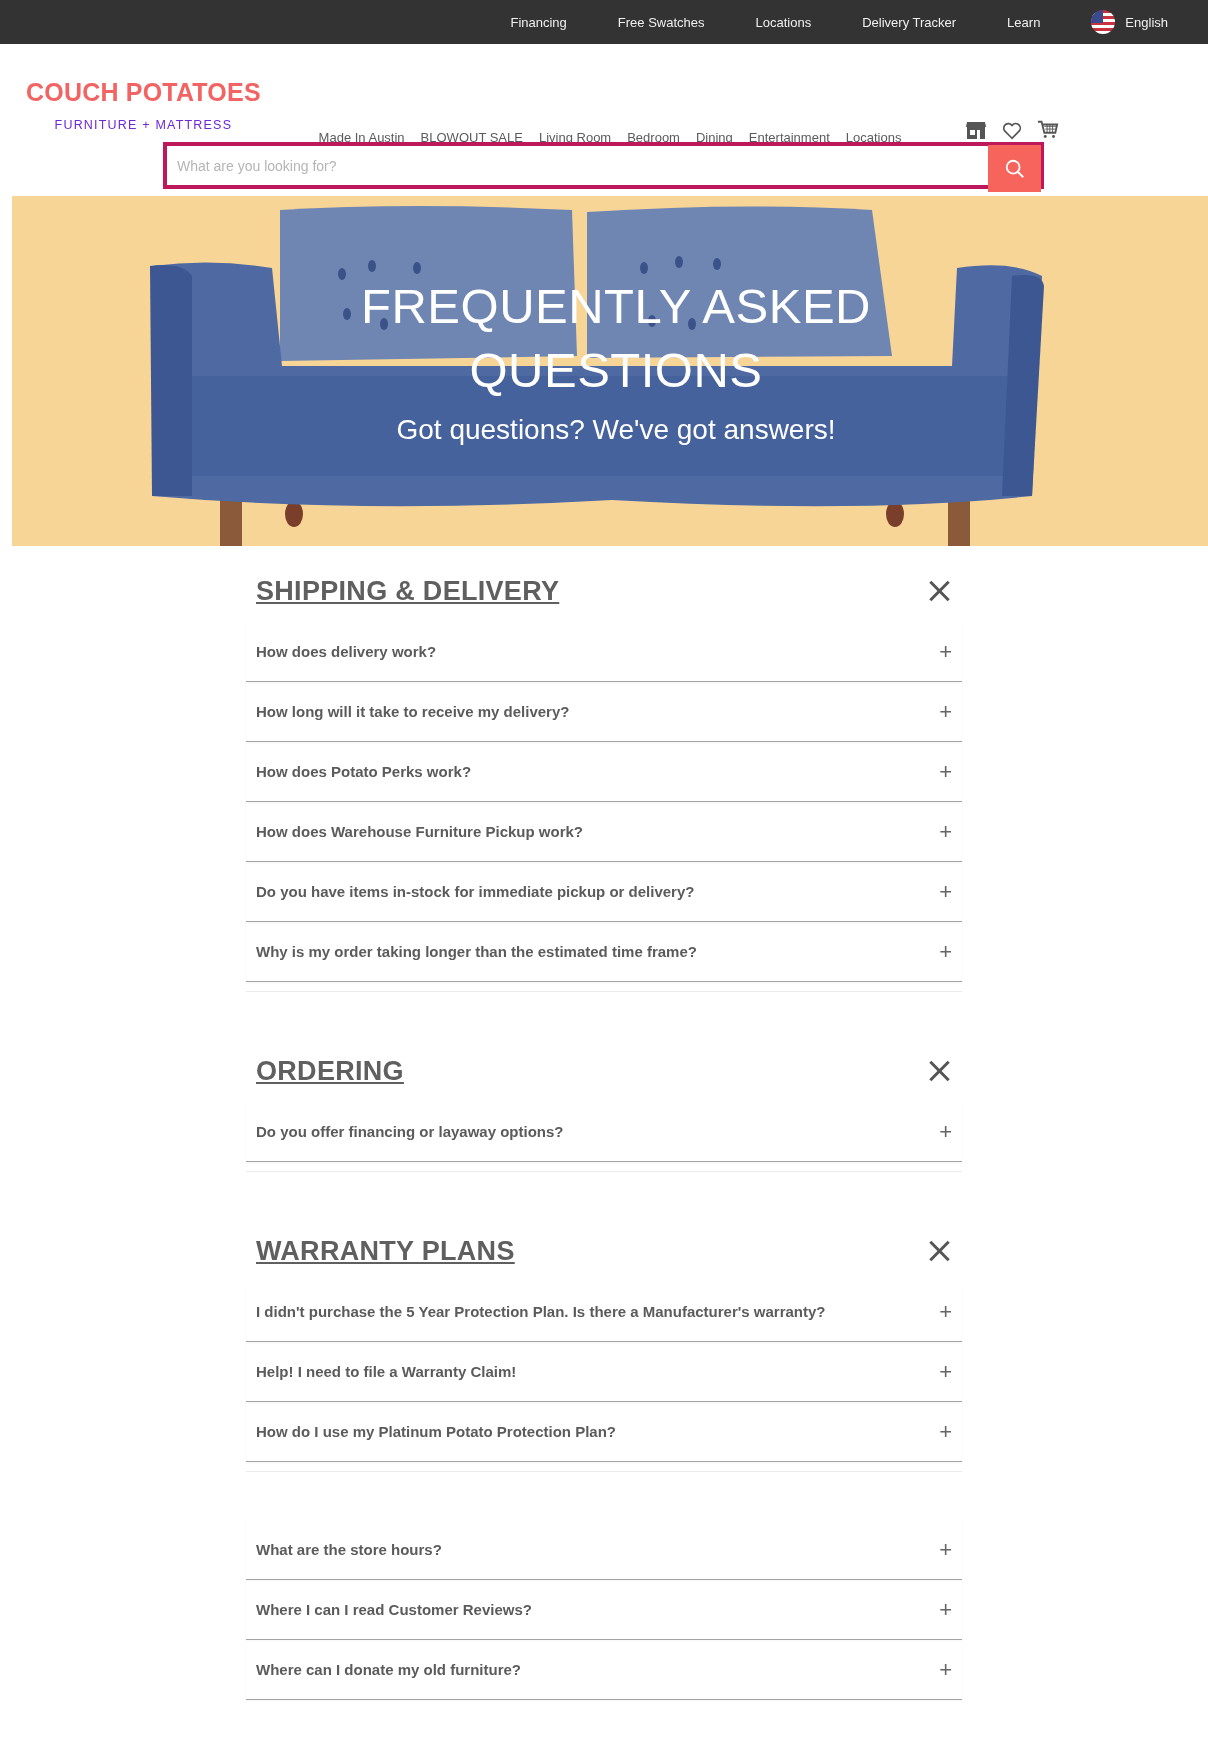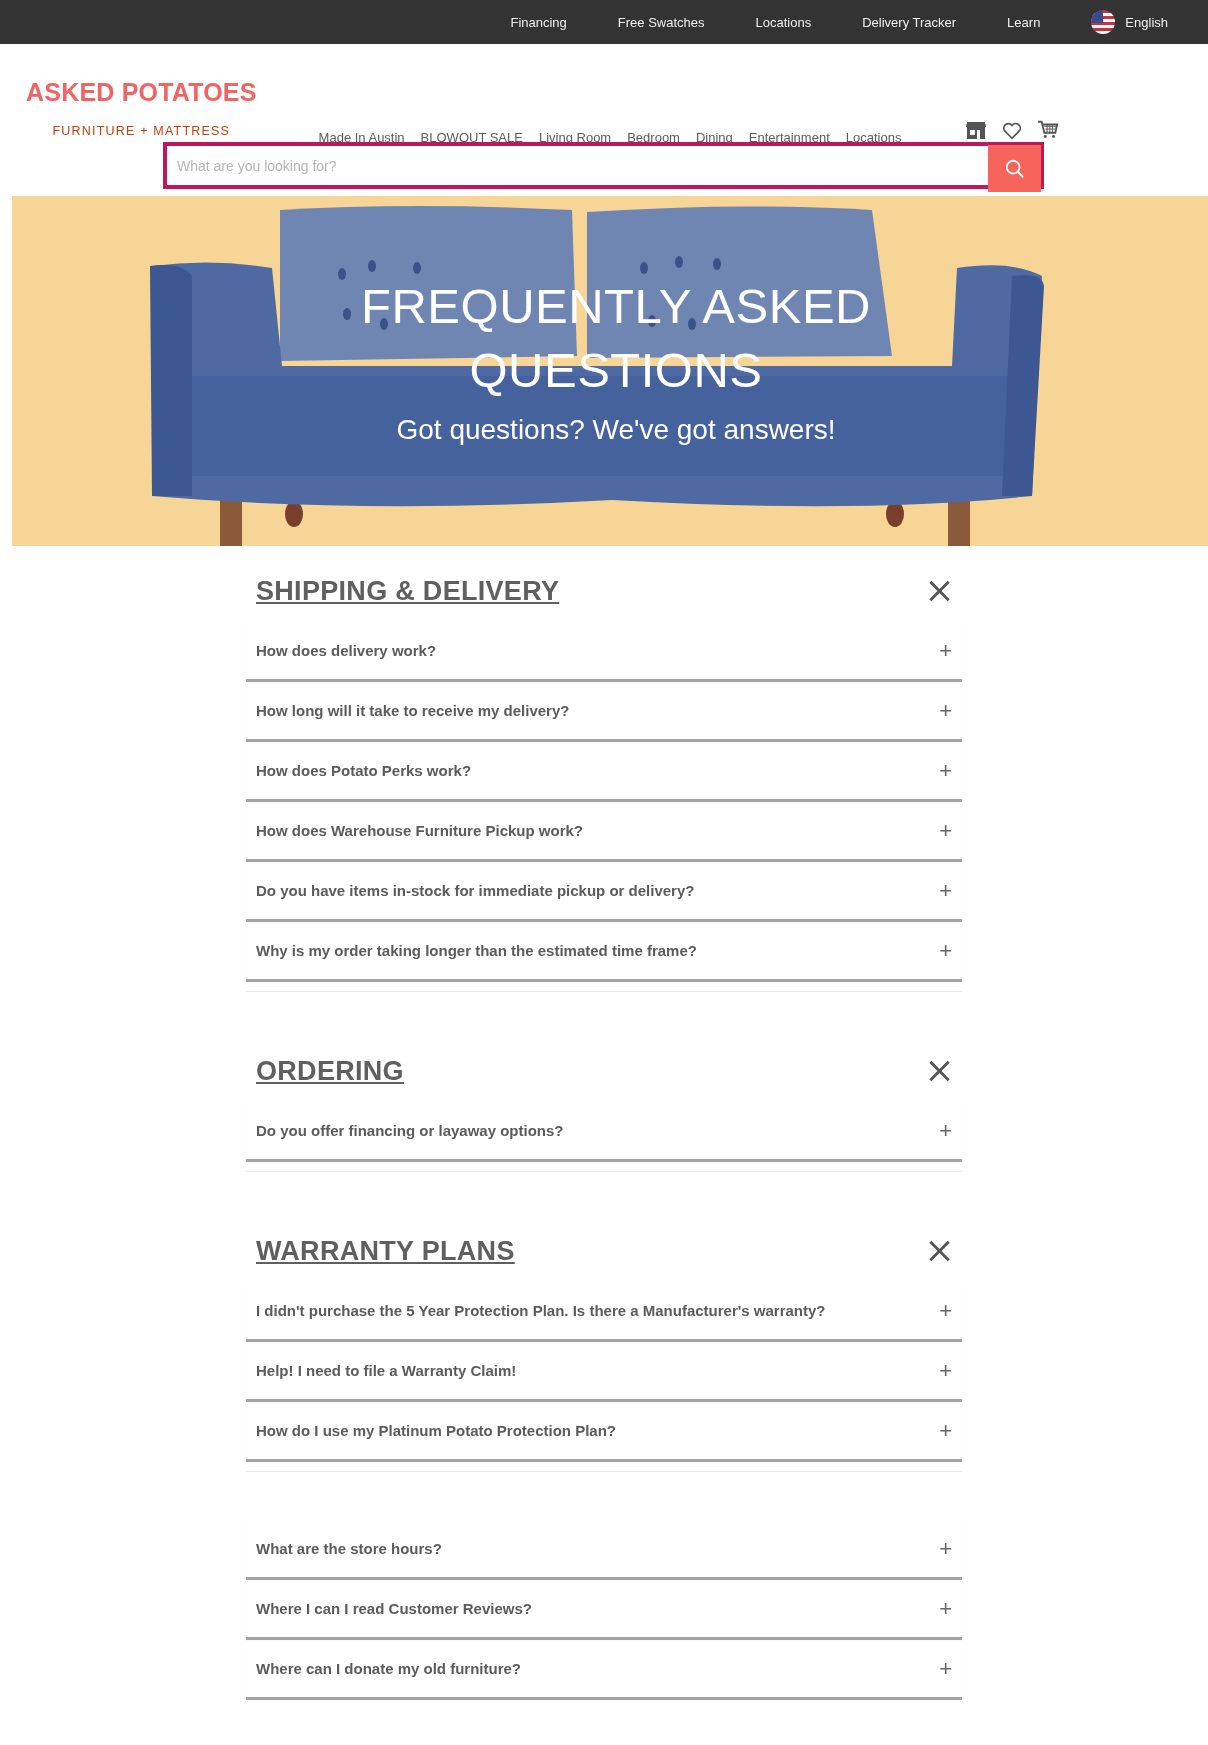--- a/index.html
+++ b/index.html
@@ -8,21 +8,21 @@
   
   .topbar { height: 44px; background: #333333; display: flex; justify-content: flex-end; align-items: center; padding-right: 40px; }
   .topbar a { color: #f0f0f0; font-size: 13px; text-decoration: none; margin-left: 51px; display: flex; align-items: center; }
   .flag { width: 24px; height: 24px; border-radius: 50%; overflow: hidden; margin-right: 10px; position: relative; background: repeating-linear-gradient(to bottom, #c8323c 0 3px, #ffffff 3px 6px); }
   .flag::before { content: ""; position: absolute; left: 0; top: 0; width: 12px; height: 13px; background: #3a4a8c; }
 
   
   .header { height: 106px; position: relative; }
   .logo { position: absolute; left: 26px; top: 34px; }
   .logo-main { color: #f26363; font-weight: bold; font-size: 25px; letter-spacing: 0.2px; line-height: 28px; }
-  .logo-sub { color: #c2410c; font-size: 12.5px; letter-spacing: 1.2px; text-align: center; margin-top: 18px; }
+  .logo-sub { color: #6d28d9; font-size: 12.5px; letter-spacing: 1.2px; text-align: center; margin-top: 12px; }
   .mainnav { position: absolute; left: 300px; top: 48px; width: 620px; display: flex; flex-wrap: wrap; justify-content: center; row-gap: 22px; margin-top: 36px; }
   .mainnav a { font-size: 13px; color: #5b5b5b; text-decoration: none; margin: 0 8px; line-height: 20px; }
   .header-icons { position: absolute; left: 964px; top: 74px; display: flex; gap: 12px; }
   .header-icons span { width: 24px; height: 24px; display: inline-flex; align-items: center; justify-content: center; }
 
   
   .search { position: absolute; left: 163px; top: 142px; width: 881px; height: 47px; border: 4px solid #be185d; display: flex; }
   .search input { flex: 1; border: none; outline: none; padding-left: 10px; font-size: 14px; color: #555; font-family: "Liberation Sans", sans-serif; }
   .search input::placeholder { color: #b5b5b5; }
   .search-btn { width: 53px; height: 47px; margin-top: -1px; margin-right: -1px; background: #f7645b; display: flex; align-items: center; justify-content: center; border: none; }
@@ -35,21 +35,21 @@
 
   
   .faq { position: absolute; left: 246px; top: 560px; width: 716px; }
   .section { margin-bottom: 0; }
   .sec-head { display: flex; justify-content: space-between; align-items: center; height: 62px; padding: 0 12px 0 10px; }
   .sec-title { font-size: 27px; font-weight: bold; color: #5f5f5f; letter-spacing: 0.3px; text-decoration: underline; }
   .sec-close { width: 22px; height: 22px; position: relative; cursor: pointer; }
   .sec-close::before, .sec-close::after { content: ""; position: absolute; left: 10px; top: -2px; width: 3px; height: 26px; background: #555; }
   .sec-close::before { transform: rotate(45deg); }
   .sec-close::after { transform: rotate(-45deg); }
-  .q { display: flex; justify-content: space-between; align-items: center; height: 60px; padding: 0 10px; border-bottom: 3px solid #a3a3a3; box-shadow: 0 1px 2px rgba(0,0,0,0.04); cursor: pointer; text-align: right; }
+  .q { display: flex; justify-content: space-between; align-items: center; height: 60px; padding: 0 10px; border-bottom: 1px solid #a3a3a3; box-shadow: 0 1px 2px rgba(0,0,0,0.04); cursor: pointer; text-align: right; }
   .q-text { font-size: 15px; color: #5b5b5b; font-weight: bold; }
   .q-plus { font-size: 22px; color: #666; font-weight: normal; line-height: 1; }
   .sec-end { height: 10px; border-bottom: 1px solid #ececec; }
   .gap { height: 48px; }
 </style>
 </head>
 <body>
 
 <div class="topbar">
   <a href="#">Financing</a>
@@ -58,21 +58,21 @@
   <a href="#">Delivery Tracker</a>
   <a href="#">Learn</a>
   <a href="#">
     <span class="flag"></span>
     <span>English</span>
   </a>
 </div>
 
 <div class="header">
   <a class="logo" href="#" style="text-decoration:none;">
-    <div class="logo-main">ASKED POTATOES</div>
+    <div class="logo-main">COUCH POTATOES</div>
     <div class="logo-sub">FURNITURE + MATTRESS</div>
   </a>
   <nav class="mainnav">
     <a href="#">Made In Austin</a>
     <a href="#">BLOWOUT SALE</a>
     <a href="#">Living Room</a>
     <a href="#">Bedroom</a>
     <a href="#">Dining</a>
     <a href="#">Entertainment</a>
     <a href="#">Locations</a>

